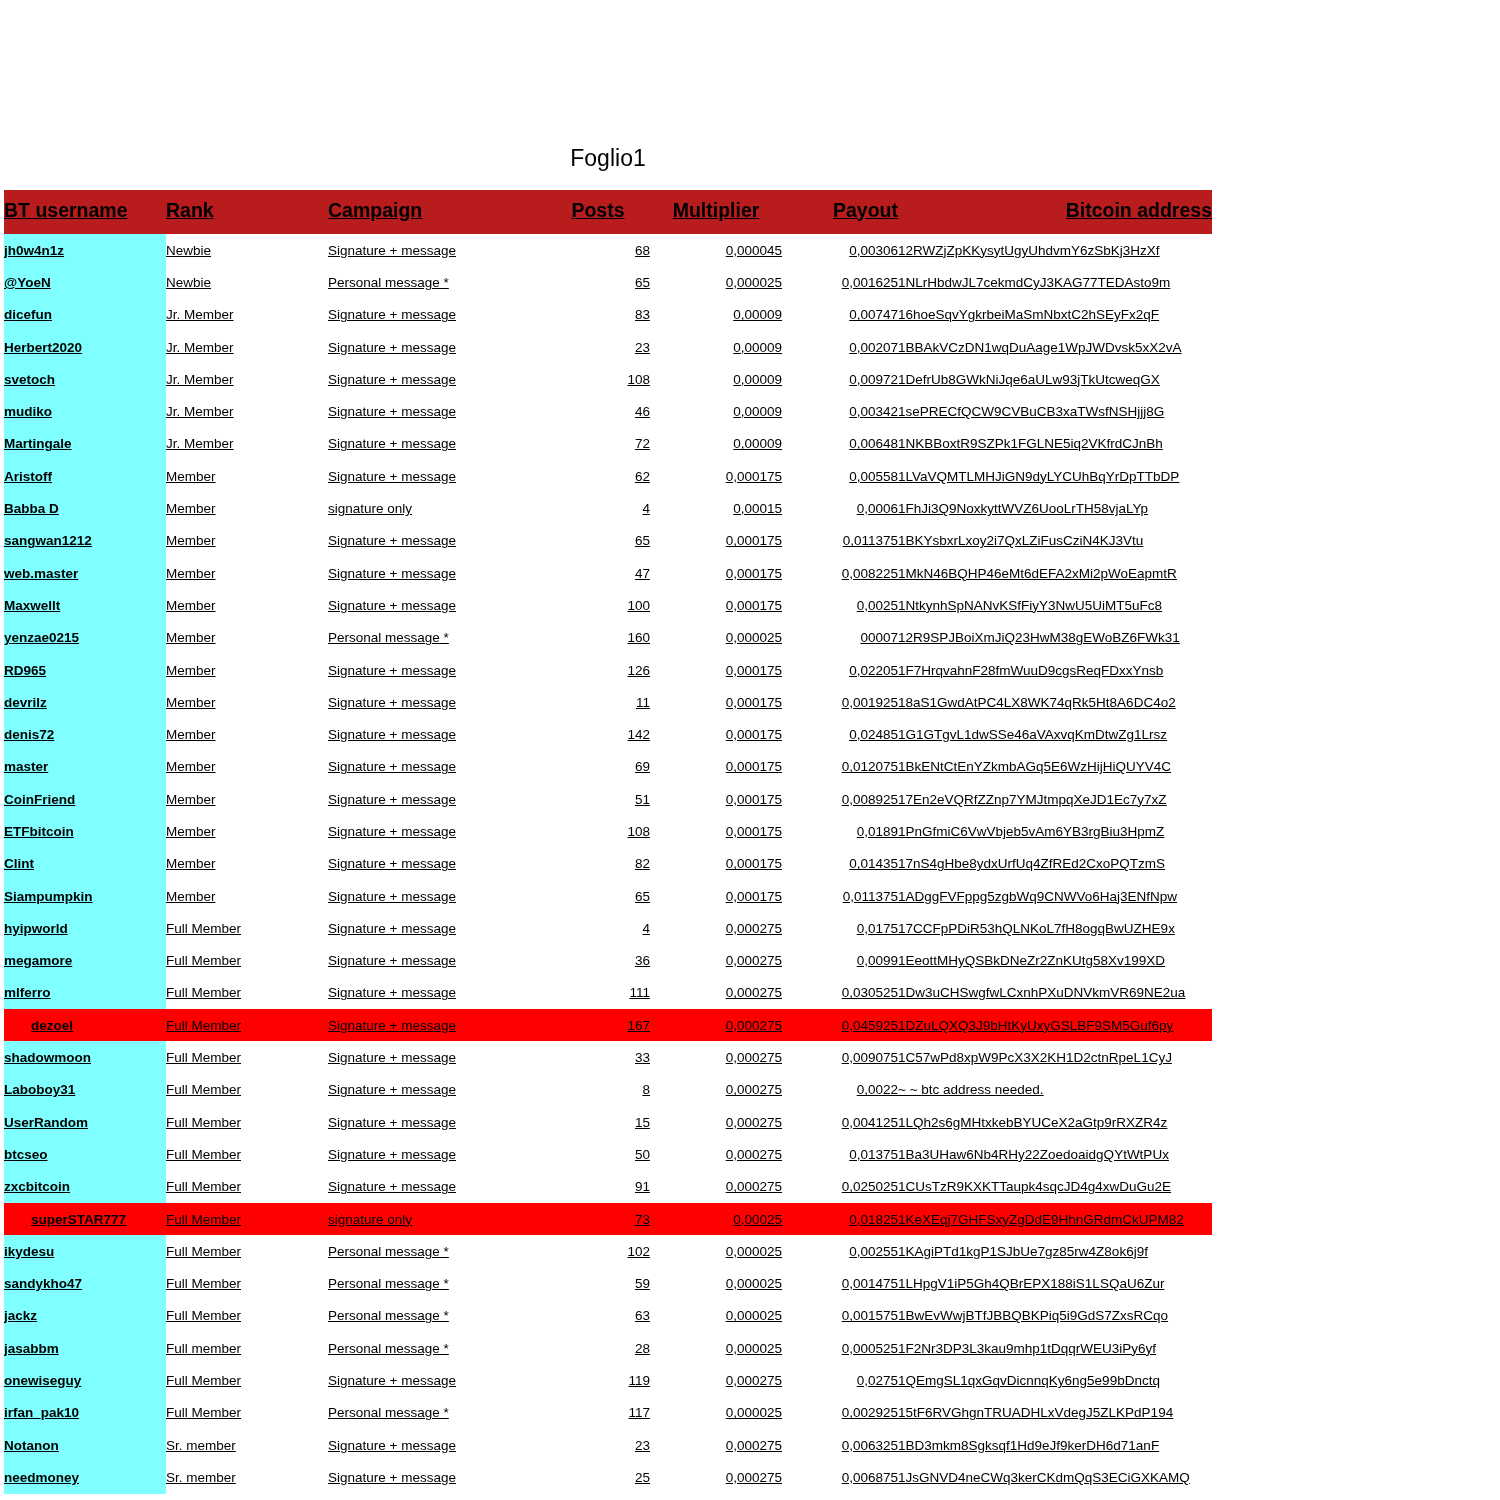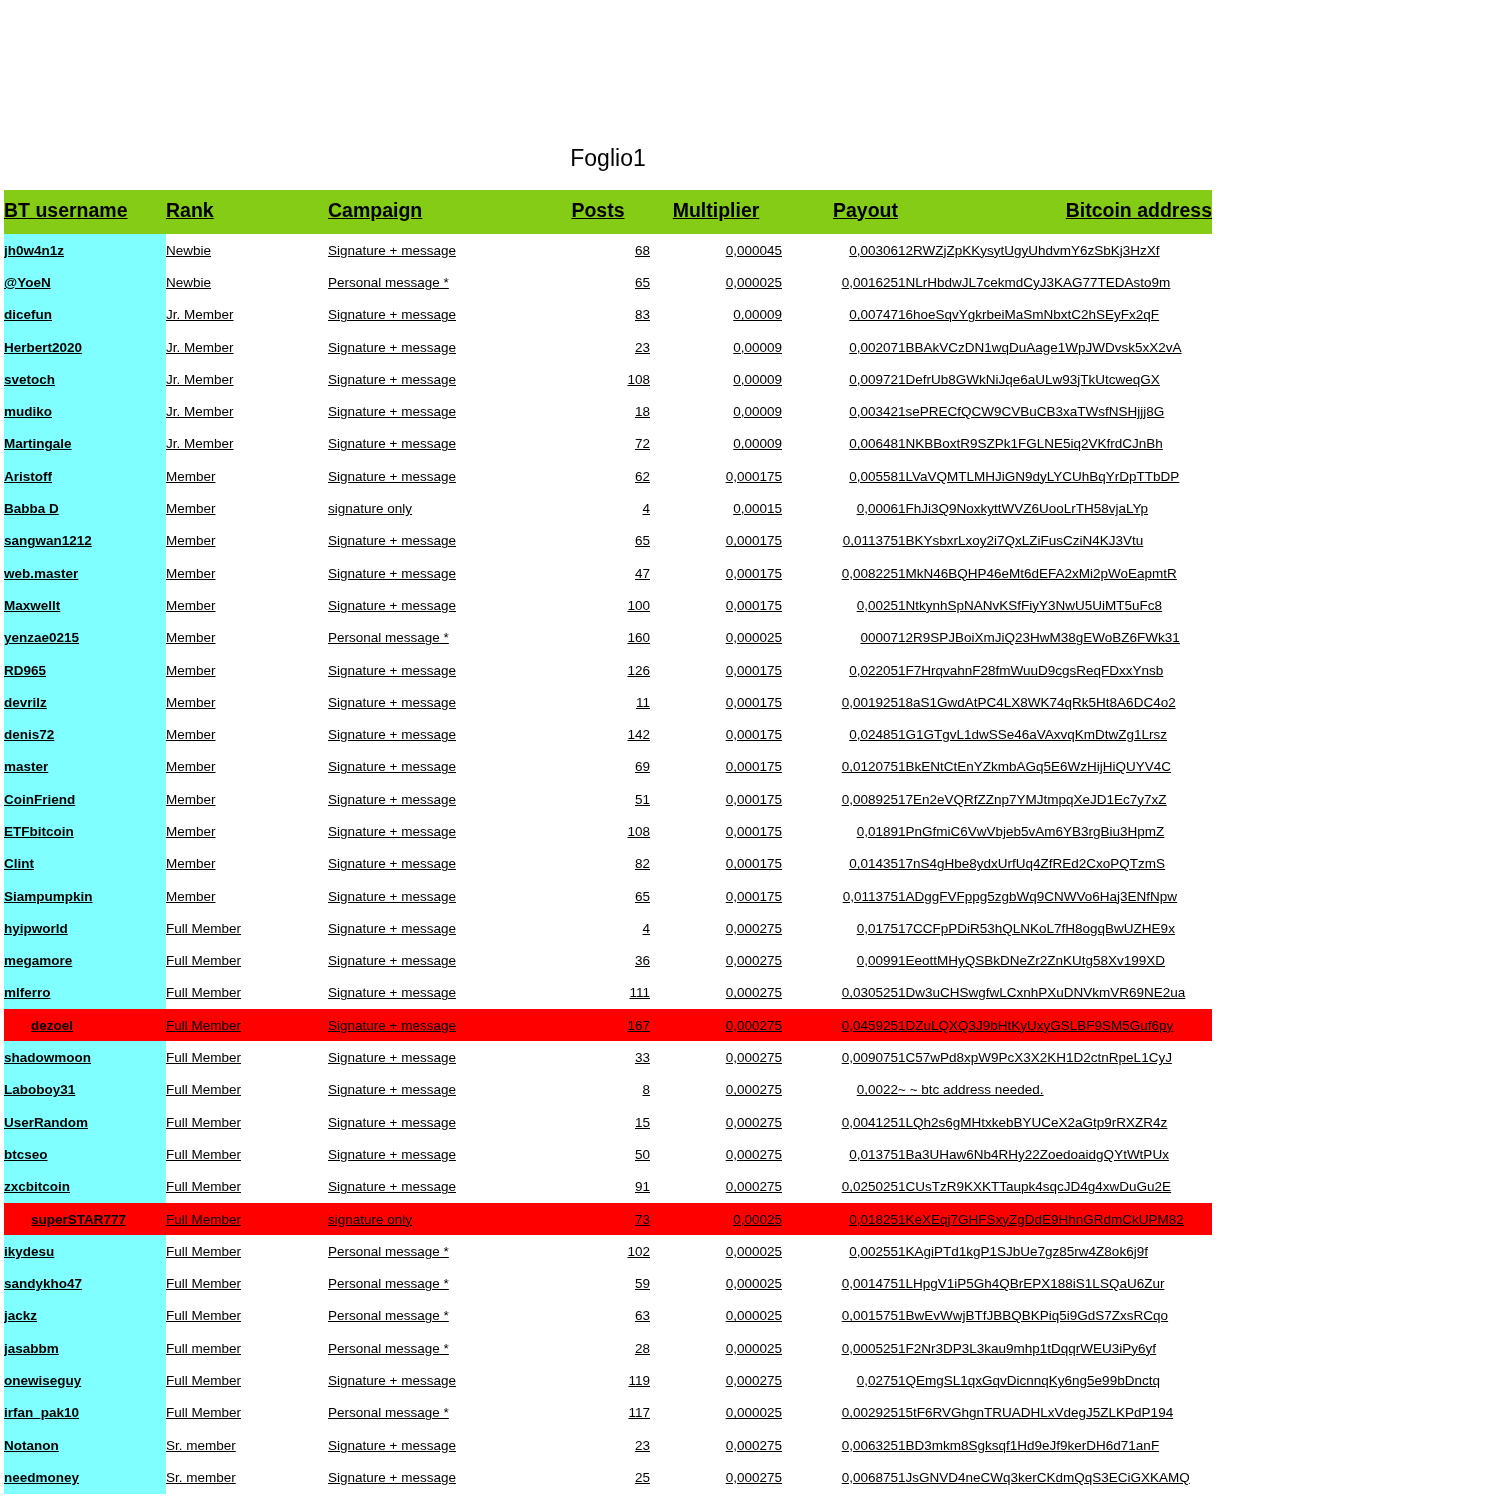--- a/index.html
+++ b/index.html
@@ -37,21 +37,21 @@
     font-size: 13.5px;
   }
   table.grid th, table.grid td {
     padding: 0;
     vertical-align: middle;
     white-space: nowrap;
     overflow: hidden;
   }
   
   thead tr.hdr th {
-    background: #84cc16;
+    background: #b91c1c;
     height: 40px;
     font-size: 19.5px;
     font-weight: bold;
     text-decoration: underline;
     padding-bottom: 4px;
   }
   th.h-user   { text-align: left;  padding-left: 12px; }
   th.h-rank   { text-align: left;  padding-left: 0px;  }
   th.h-camp   { text-align: left;  padding-left: 34px; margin-top: 12px; }
   th.h-posts  { text-align: center; padding-right: 6px; }
@@ -158,21 +158,21 @@
             <td class="c-camp">Signature + message</td>
             <td class="c-posts">108</td>
             <td class="c-mult">0,00009</td>
             <td class="c-pay">0,00972</td>
             <td class="c-addr">1DefrUb8GWkNiJqe6aULw93jTkUtcweqGX</td>
           </tr>
           <tr>
             <td class="c-user">mudiko</td>
             <td class="c-rank">Jr. Member</td>
             <td class="c-camp">Signature + message</td>
-            <td class="c-posts">18</td>
+            <td class="c-posts">46</td>
             <td class="c-mult">0,00009</td>
             <td class="c-pay">0,00342</td>
             <td class="c-addr">1sePRECfQCW9CVBuCB3xaTWsfNSHjjj8G</td>
           </tr>
           <tr>
             <td class="c-user">Martingale</td>
             <td class="c-rank">Jr. Member</td>
             <td class="c-camp">Signature + message</td>
             <td class="c-posts">72</td>
             <td class="c-mult">0,00009</td>

